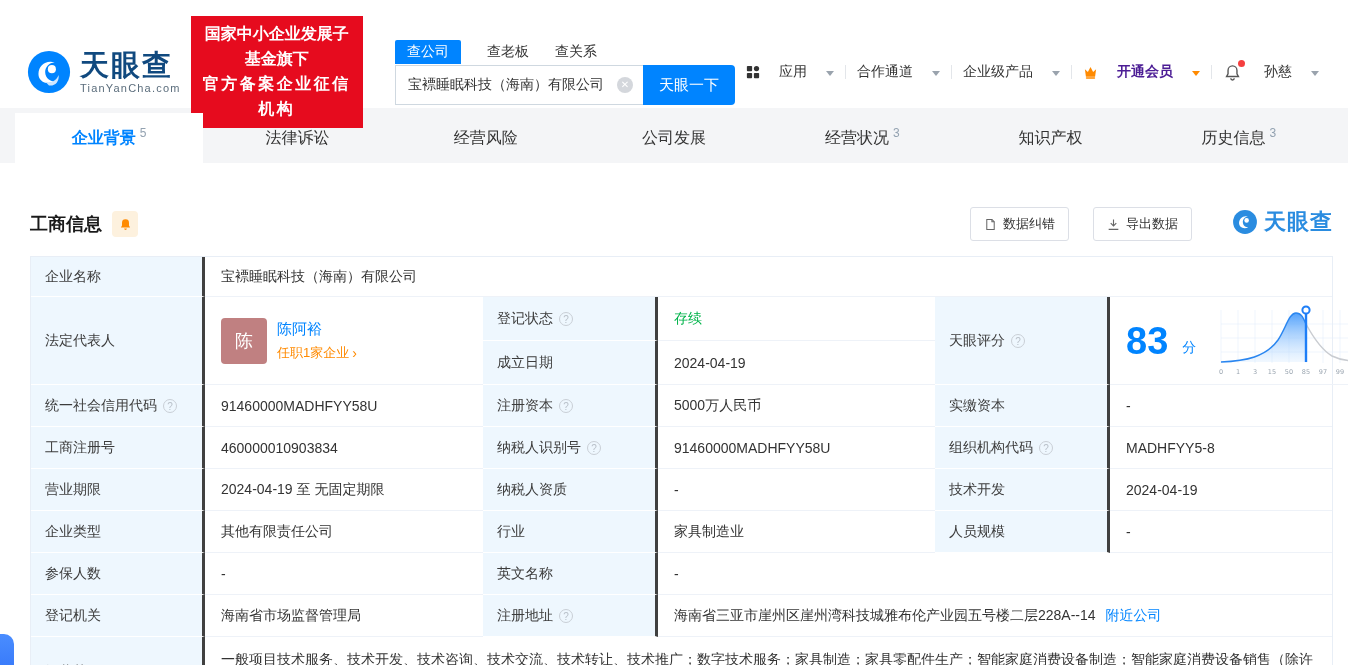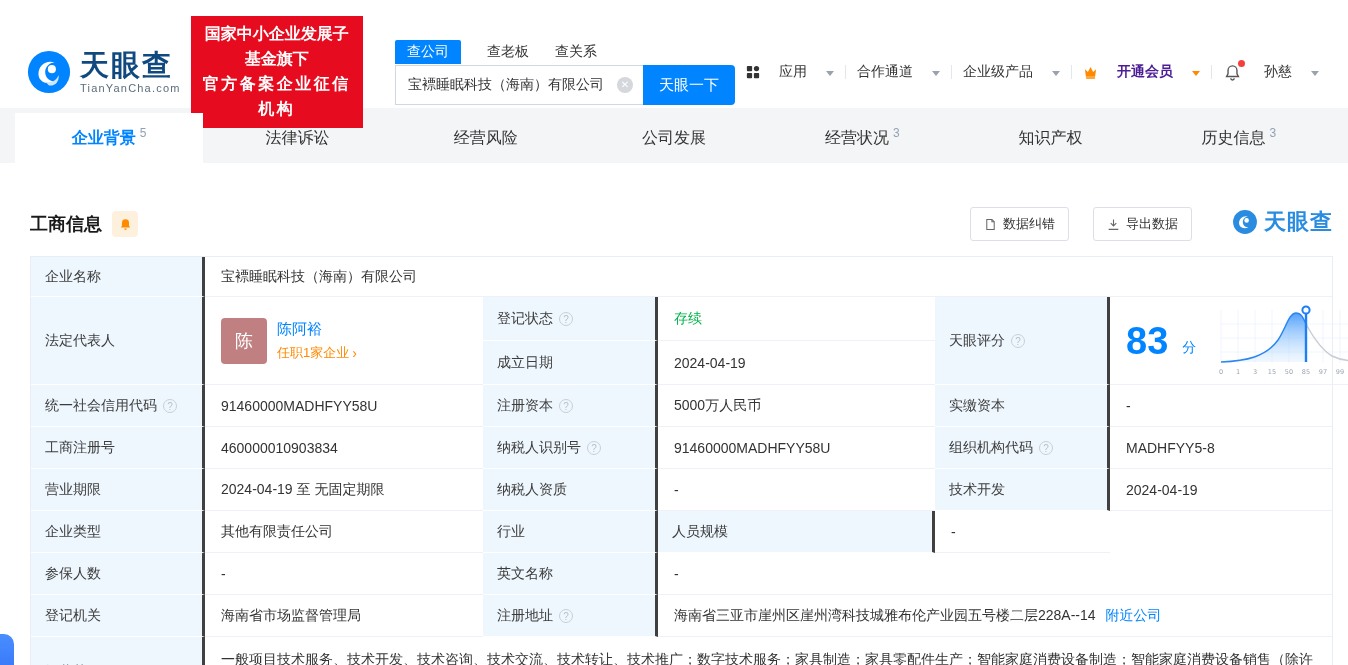--- a/index.html
+++ b/index.html
@@ -374,20 +374,21 @@
       <div class="lbl">纳税人资质</div>
       <div class="val">-</div>
       <div class="lbl">技术开发</div>
       <div class="val">2024-04-19</div>
     </div>
 
     <div class="row h42">
       <div class="lbl">企业类型</div>
       <div class="val">其他有限责任公司</div>
       <div class="lbl">行业</div>
+      <div class="val">家具制造业</div>
       <div class="lbl">人员规模</div>
       <div class="val">-</div>
     </div>
 
     <div class="row h42">
       <div class="lbl">参保人数</div>
       <div class="val">-</div>
       <div class="lbl">英文名称</div>
       <div class="val span3">-</div>
     </div>

